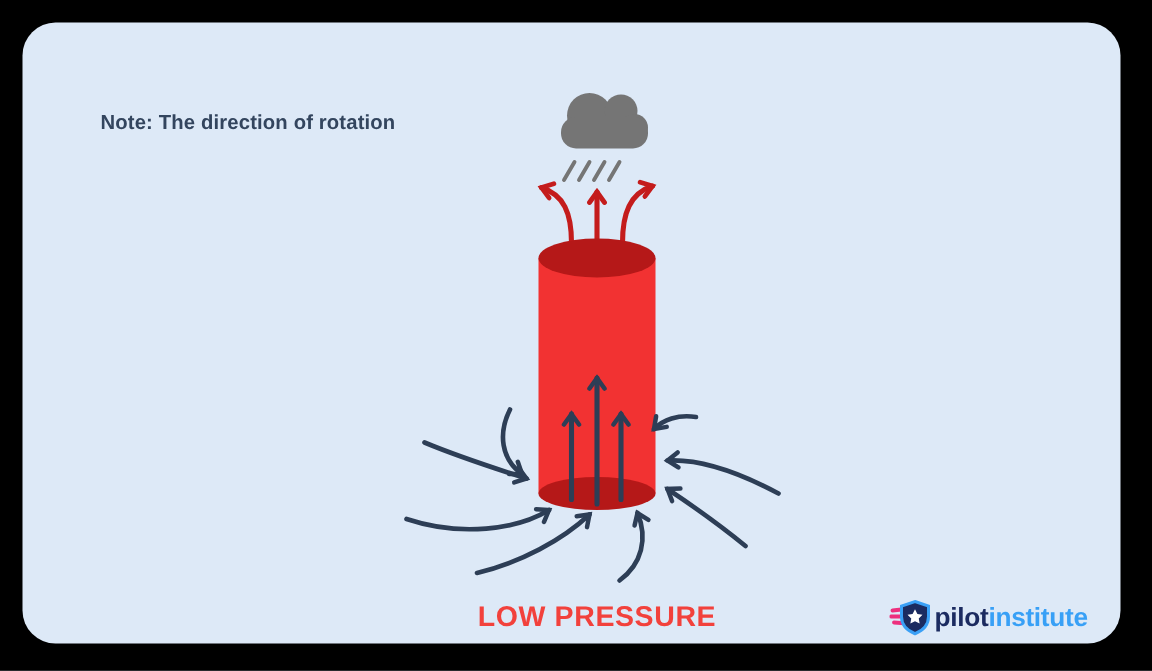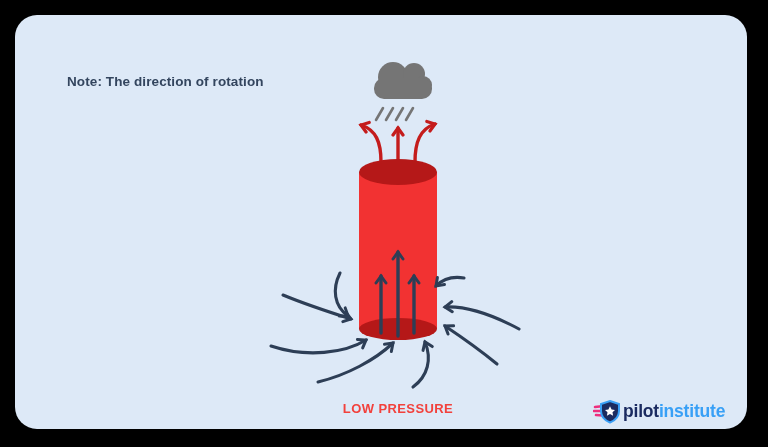--- a/index.html
+++ b/index.html
@@ -12,21 +12,21 @@
     background:#dde9f7;border-radius:22px;
   }
   .note{
     position:absolute;left:52px;top:57px;
     font-size:13.5px;font-weight:bold;color:#33455e;line-height:19px;
     letter-spacing:0.1px;
   }
   .diagram-svg{position:absolute;left:0;top:0;}
   .pressure-label{
     position:absolute;left:283px;top:386px;width:200px;text-align:center;
-    font-size:13px;font-weight:bold;color:#f2413c;letter-spacing:0.4px;
+    font-size:19px;font-weight:bold;color:#f2413c;letter-spacing:0.4px;
   }
   .logo{
     position:absolute;left:578px;top:383px;height:26px;
     display:flex;align-items:center;gap:3px;
   }
   .logo-text{font-size:17.5px;font-weight:bold;letter-spacing:-0.2px;line-height:26px;}
   .logo-text .p1{color:#1b2b60;}
   .logo-text .p2{color:#38a0f6;}
 </style>
 </head>

